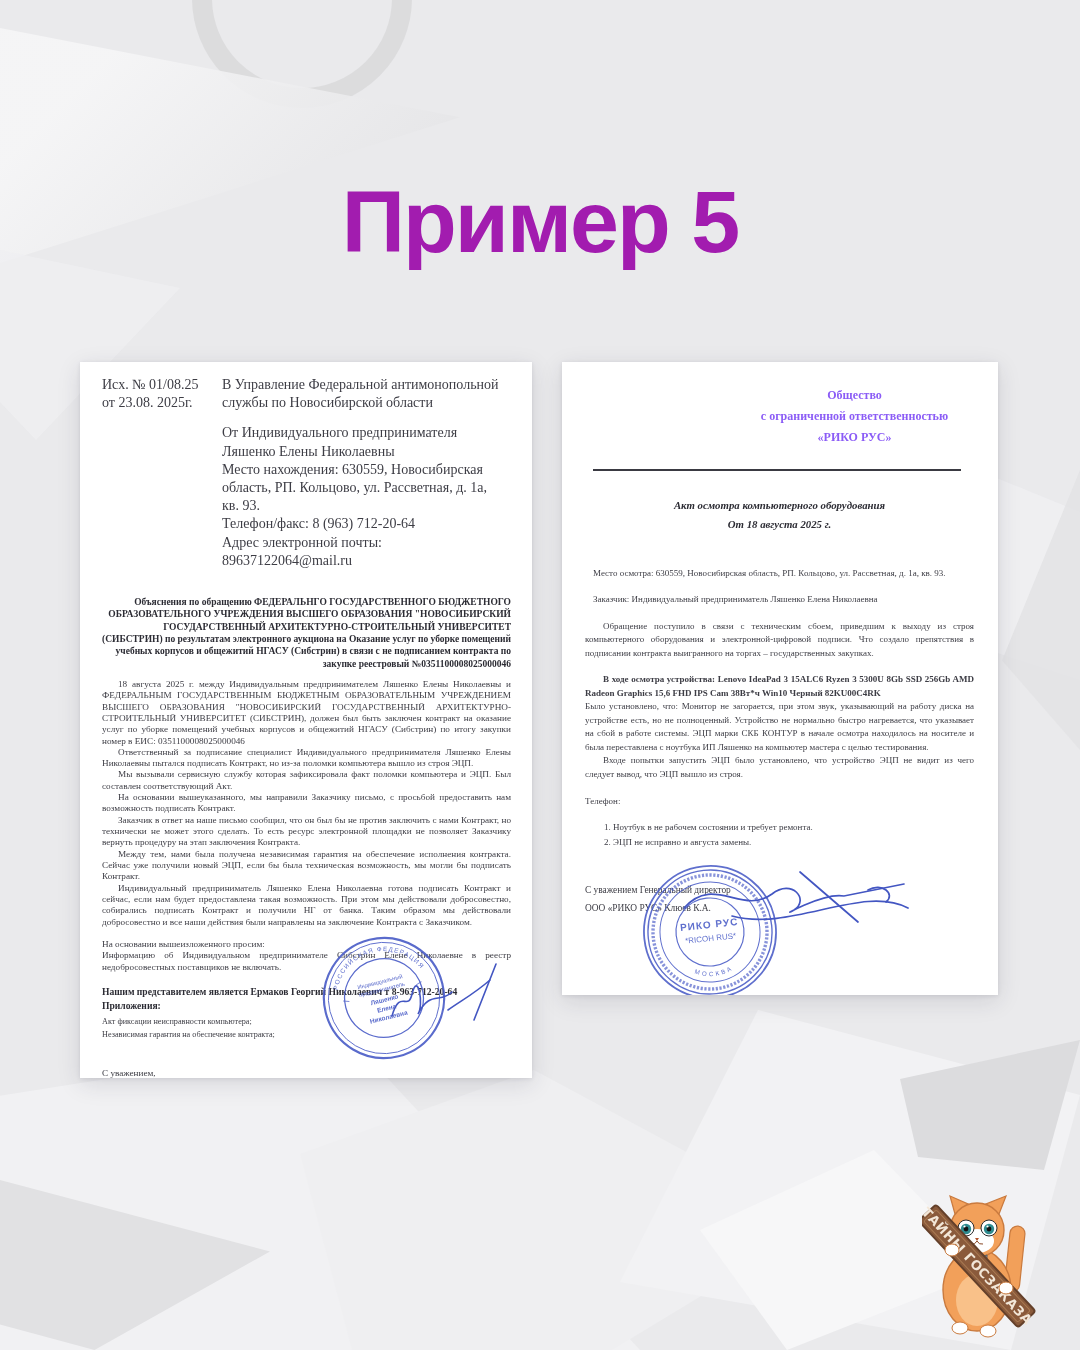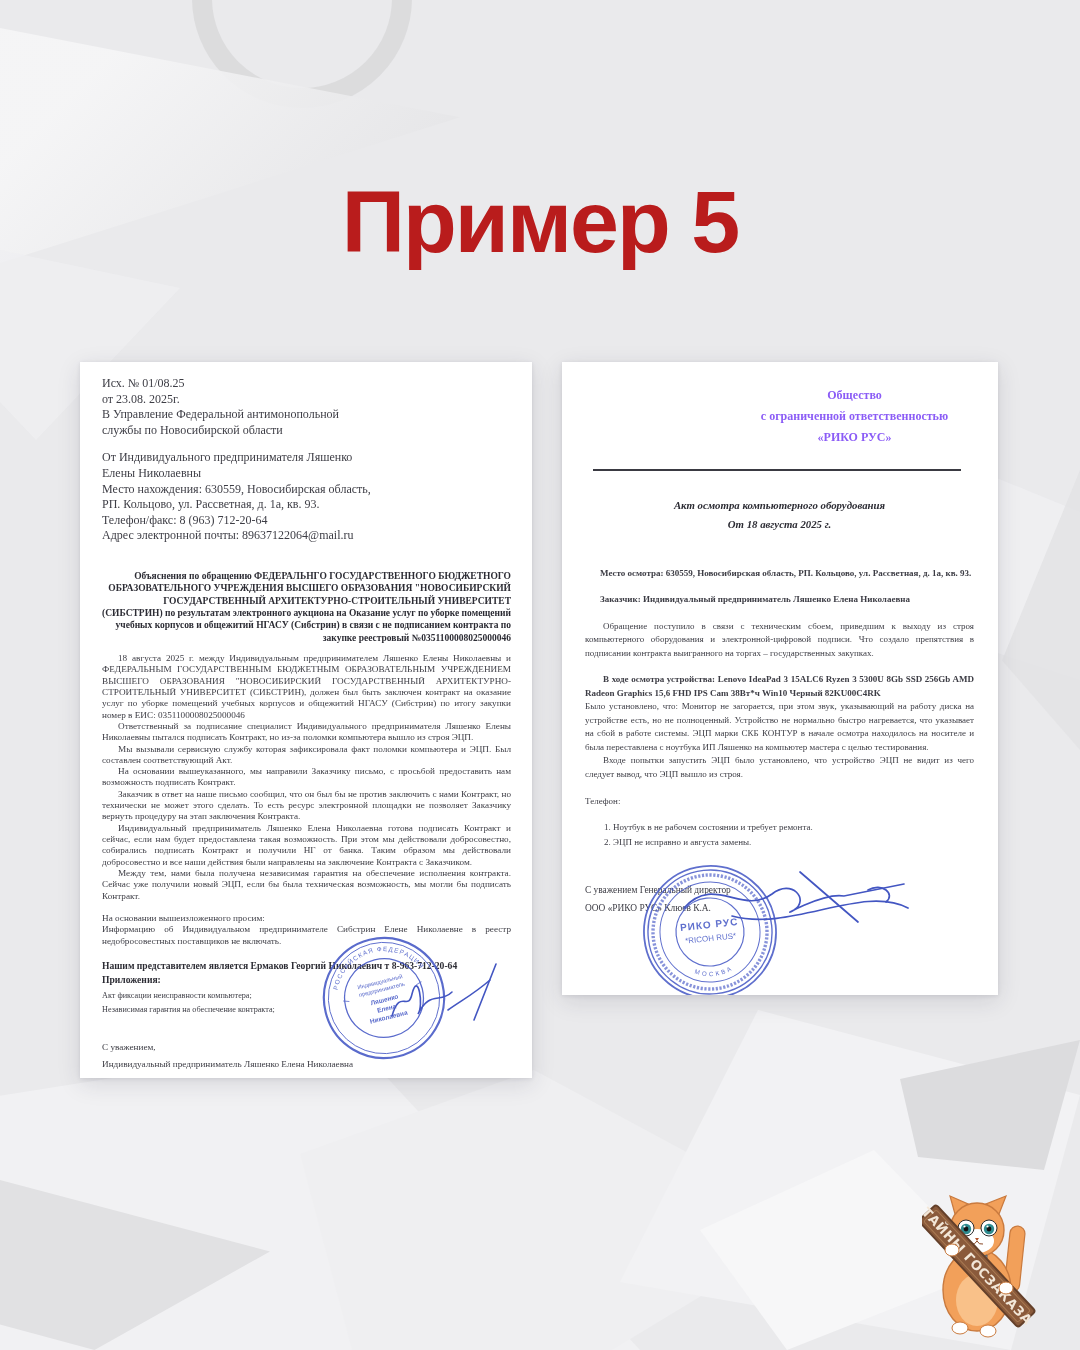--- a/index.html
+++ b/index.html
@@ -17,33 +17,33 @@
   .f5{left:300px;top:1070px;width:520px;height:280px;background:#efeff1;clip-path:polygon(0 30%,45% 0,100% 55%,60% 100%,10% 100%);}
   .f6{left:620px;top:1010px;width:460px;height:340px;background:#f2f2f4;clip-path:polygon(30% 0,100% 25%,85% 100%,0 80%);}
   .f7{left:900px;top:1040px;width:180px;height:130px;background:#dcdcde;clip-path:polygon(0 30%,100% 0,80% 100%,10% 90%);}
   .f8{left:700px;top:1150px;width:290px;height:200px;background:#f7f7f8;clip-path:polygon(0 40%,60% 0,100% 60%,30% 100%);}
   .f9{left:1002px;top:470px;width:78px;height:280px;background:#e3e3e5;clip-path:polygon(100% 0,100% 100%,0 68%);opacity:.9;}
   .f11{left:860px;top:440px;width:220px;height:240px;background:#f3f3f5;clip-path:polygon(20% 0,100% 30%,100% 100%,0 70%);opacity:.55;}
 
   .page-title{
     position:absolute;z-index:1;left:0;top:112px;width:100%;
     text-align:center;font-size:88px;font-weight:800;letter-spacing:-2px;
-    color:#b91c1c;
+    color:#a21caf;
   }
 
   .paper{
     position:absolute;z-index:2;background:#fff;
     box-shadow:0 6px 22px rgba(40,40,60,.13), 0 1px 4px rgba(40,40,60,.10);
     font-family:"Liberation Serif", serif;color:#3d3d45;overflow:hidden;
   }
   .paper-left{left:80px;top:362px;width:452px;height:716px;padding:0;}
   .paper-right{left:562px;top:362px;width:436px;height:633px;}
 
   .ldoc{padding:14px 21px 0 22px;}
-  .ldoc-header{display:flex;font-size:12px;line-height:1.3;flex-direction:column;}
+  .ldoc-header{display:flex;font-size:14px;line-height:1.3;}
   .ldoc-ref{width:120px;}
   .ldoc-addr{width:277px;}
   .ldoc-addr .gap{height:12px;}
   .ldoc-subject{
     margin-top:26px;text-align:right;font-weight:bold;color:#2c2c34;
     font-size:9.5px;line-height:1.3;
   }
   .ldoc-body{margin-top:9px;font-size:9.2px;line-height:1.23;text-align:justify;}
   .ldoc-body p{margin:0;text-indent:16px;}
   .ldoc-request{margin-top:11px;font-size:9.2px;line-height:1.25;text-align:justify;}
@@ -55,21 +55,21 @@
 
   .stamp{position:absolute;opacity:.88;}
   .stamp-left{left:240px;top:572px;width:128px;height:128px;transform:rotate(-14deg);}
   .sig-left{position:absolute;left:298px;top:588px;width:130px;height:95px;}
 
   .rdoc{padding:23px 24px 0 23px;}
   .rdoc-org{width:100%;box-sizing:border-box;padding-left:150px;text-align:center;font-weight:bold;color:#8b5cf6;font-size:12px;line-height:1.75;}
   .rdoc-hr{margin:21px auto 0 8px;width:368px;border-top:2px solid #3a3a42;}
   .rdoc-title{margin-top:25px;text-align:center;font-weight:bold;font-style:italic;color:#2c2c34;font-size:10.8px;line-height:1.8;}
   .rdoc-body{margin-top:32px;font-size:9px;line-height:1.5;}
-  .rdoc-body .line{margin:0 0 13px 15px;font-weight:bold;}
+  .rdoc-body .line{margin:0 0 13px 8px;}
   .rdoc-body p.just{margin:0 0 13px 0;text-align:justify;text-indent:18px;}
   .rdoc-body p.cont{margin:0 0 0 0;text-align:justify;text-indent:0;}
   .rdoc-body p.just2{margin:0;text-align:justify;text-indent:18px;}
   .rdoc-concl-label{margin:14px 0 0 0;}
   .rdoc-list{margin:12px 0 9px 14px;padding-left:14px;}
   .rdoc-list li{margin:0 0 2px 0;}
   .rdoc-closing{position:absolute;left:23px;top:520px;font-size:9.4px;line-height:1.9;}
   .stamp-right{left:78px;top:500px;width:140px;height:140px;transform:rotate(-6deg);opacity:.85;}
   .sig-right{position:absolute;left:110px;top:488px;width:250px;height:100px;}
 
@@ -110,22 +110,22 @@
     </div>
 
     <div class="ldoc-subject">Объяснения по обращению ФЕДЕРАЛЬНГО ГОСУДАРСТВЕННОГО БЮДЖЕТНОГО ОБРАЗОВАТЕЛЬНОГО УЧРЕЖДЕНИЯ ВЫСШЕГО ОБРАЗОВАНИЯ "НОВОСИБИРСКИЙ ГОСУДАРСТВЕННЫЙ АРХИТЕКТУРНО-СТРОИТЕЛЬНЫЙ УНИВЕРСИТЕТ (СИБСТРИН) по результатам электронного аукциона на Оказание услуг по уборке помещений учебных корпусов и общежитий НГАСУ (Сибстрин) в связи с не подписанием контракта по закупке реестровый №0351100008025000046</div>
 
     <div class="ldoc-body">
       <p>18 августа 2025 г. между Индивидуальным предпринимателем Ляшенко Елены Николаевны и ФЕДЕРАЛЬНЫМ ГОСУДАРСТВЕННЫМ БЮДЖЕТНЫМ ОБРАЗОВАТЕЛЬНЫМ УЧРЕЖДЕНИЕМ ВЫСШЕГО ОБРАЗОВАНИЯ "НОВОСИБИРСКИЙ ГОСУДАРСТВЕННЫЙ АРХИТЕКТУРНО-СТРОИТЕЛЬНЫЙ УНИВЕРСИТЕТ (СИБСТРИН), должен был быть заключен контракт на оказание услуг по уборке помещений учебных корпусов и общежитий НГАСУ (Сибстрин) по итогу закупки номер в ЕИС: 0351100008025000046</p>
       <p>Ответственный за подписание специалист Индивидуального предпринимателя Ляшенко Елены Николаевны пытался подписать Контракт, но из-за поломки компьютера вышло из строя ЭЦП.</p>
       <p>Мы вызывали сервисную службу которая зафиксировала факт поломки компьютера и ЭЦП. Был составлен соответствующий Акт.</p>
       <p>На основании вышеуказанного, мы направили Заказчику письмо, с просьбой предоставить нам возможность подписать Контракт.</p>
       <p>Заказчик в ответ на наше письмо сообщил, что он был бы не против заключить с нами Контракт, но технически не может этого сделать. То есть ресурс электронной площадки не позволяет Заказчику вернуть процедуру на этап заключения Контракта.</p>
+      <p>Между тем, нами была получена независимая гарантия на обеспечение исполнения контракта. Сейчас уже получили новый ЭЦП, если бы была техническая возможность, мы могли бы подписать Контракт.</p>
       <p>Индивидуальный предприниматель Ляшенко Елена Николаевна готова подписать Контракт и сейчас, если нам будет предоставлена такая возможность. При этом мы действовали добросовестно, собирались подписать Контракт и получили НГ от банка. Таким образом мы действовали добросовестно и все наши действия были направлены на заключение Контракта с Заказчиком.</p>
-      <p>Между тем, нами была получена независимая гарантия на обеспечение исполнения контракта. Сейчас уже получили новый ЭЦП, если бы была техническая возможность, мы могли бы подписать Контракт.</p>
     </div>
 
     <div class="ldoc-request">
       <p>На основании вышеизложенного просим:</p>
       <p>Информацию об Индивидуальном предпринимателе Сибстрин Елене Николаевне в реестр недобросовестных поставщиков не включать.</p>
     </div>
 
     <div class="ldoc-bold" style="margin-top:13px;">Нашим представителем является Ермаков Георгий Николаевич т 8-963-712-20-64</div>
     <div class="ldoc-bold" style="margin-top:1px;">Приложения:</div>
     <div class="ldoc-attach">

